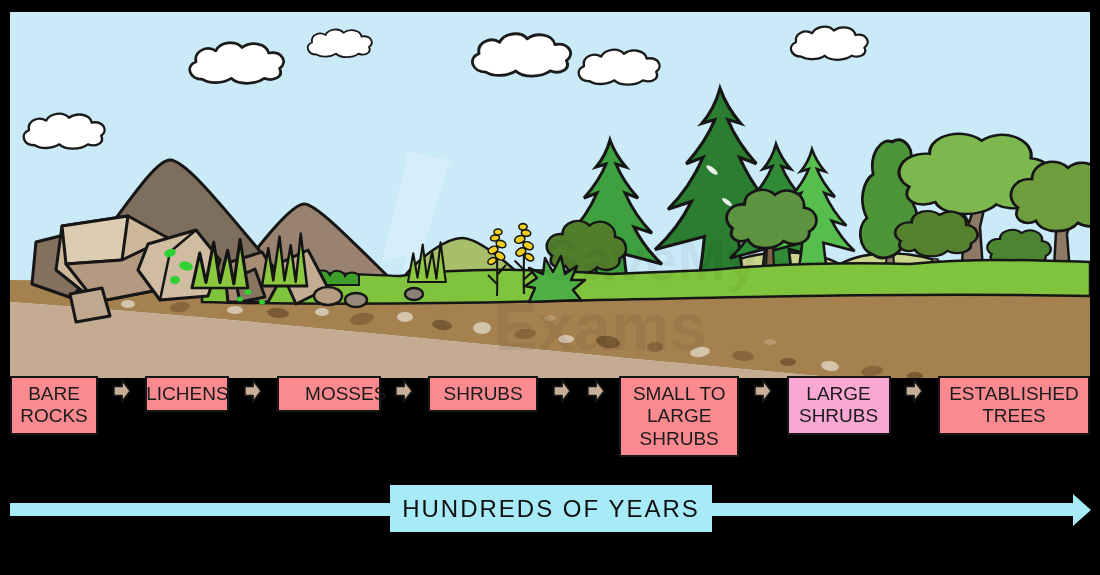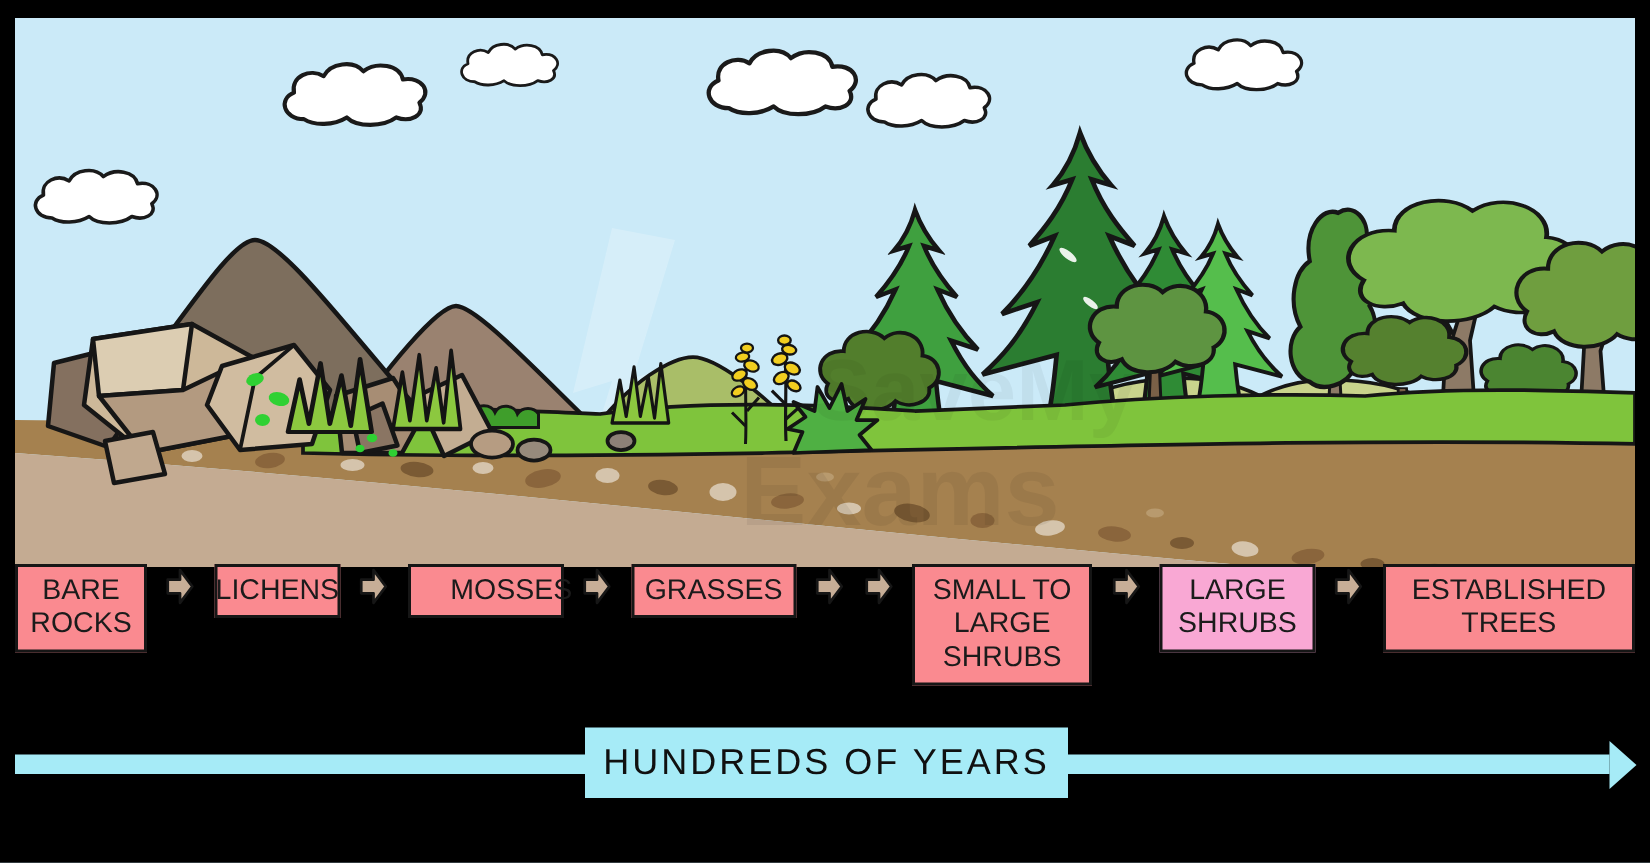--- a/index.html
+++ b/index.html
@@ -232,35 +232,35 @@
       <path d="M2,10 L11,10 L11,3 L20,15 L11,27 L11,20 L2,20 Z" fill="#C7AE97" stroke="#161616" stroke-width="2" stroke-linejoin="round"></path>
     </svg>
   <div class="stage-box" style="width: 84px; background: rgb(250, 138, 144); border-color: rgb(22, 22, 22);">LICHENS</div>
   <svg class="flow-arrow" width="20" height="30" viewBox="0 0 22 30">
       <path d="M2,10 L11,10 L11,3 L20,15 L11,27 L11,20 L2,20 Z" fill="#C7AE97" stroke="#161616" stroke-width="2" stroke-linejoin="round"></path>
     </svg>
   <div class="stage-box" style="width: 104px; background: rgb(250, 138, 144); border-color: rgb(22, 22, 22); padding-left: 36px;">MOSSES</div>
   <svg class="flow-arrow" width="20" height="30" viewBox="0 0 22 30">
       <path d="M2,10 L11,10 L11,3 L20,15 L11,27 L11,20 L2,20 Z" fill="#C7AE97" stroke="#161616" stroke-width="2" stroke-linejoin="round"></path>
     </svg>
-  <div class="stage-box" style="width: 110px; background: rgb(250, 138, 144); border-color: rgb(22, 22, 22);">GRASSES</div>
+  <div class="stage-box" style="width: 110px; background: rgb(250, 138, 144); border-color: rgb(22, 22, 22);">SHRUBS</div>
   <svg class="flow-arrow" width="20" height="30" viewBox="0 0 22 30">
       <path d="M2,10 L11,10 L11,3 L20,15 L11,27 L11,20 L2,20 Z" fill="#C7AE97" stroke="#161616" stroke-width="2" stroke-linejoin="round"></path>
     </svg>
   <svg class="flow-arrow" width="20" height="30" viewBox="0 0 22 30">
       <path d="M2,10 L11,10 L11,3 L20,15 L11,27 L11,20 L2,20 Z" fill="#C7AE97" stroke="#161616" stroke-width="2" stroke-linejoin="round"></path>
     </svg>
   <div class="stage-box" style="width: 120px; background: rgb(250, 138, 144); border-color: rgb(22, 22, 22);">SMALL TO LARGE SHRUBS</div>
   <svg class="flow-arrow" width="20" height="30" viewBox="0 0 22 30">
       <path d="M2,10 L11,10 L11,3 L20,15 L11,27 L11,20 L2,20 Z" fill="#C7AE97" stroke="#161616" stroke-width="2" stroke-linejoin="round"></path>
     </svg>
   <div class="stage-box" style="width: 104px; background: #f9a8d4; border-color: rgb(22, 22, 22);">LARGE SHRUBS</div>
   <svg class="flow-arrow" width="20" height="30" viewBox="0 0 22 30">
       <path d="M2,10 L11,10 L11,3 L20,15 L11,27 L11,20 L2,20 Z" fill="#C7AE97" stroke="#161616" stroke-width="2" stroke-linejoin="round"></path>
     </svg>
-  <div class="stage-box" style="width: 168px; background: rgb(250, 138, 144); border-color: rgb(22, 22, 22);">ESTABLISHED TREES</div>
+  <div class="stage-box" style="width: 152px; background: rgb(250, 138, 144); border-color: rgb(22, 22, 22);">ESTABLISHED TREES</div>
 </div>
 
 <div class="timeline">
   <div class="timeline-shaft" style="background: rgb(166, 235, 247);"></div>
   <div class="timeline-head" style="border-left-color: rgb(166, 235, 247);"></div>
   <div class="timeline-label-box" style="background: rgb(166, 235, 247);">HUNDREDS OF YEARS</div>
 </div>
 
 </body></html>

